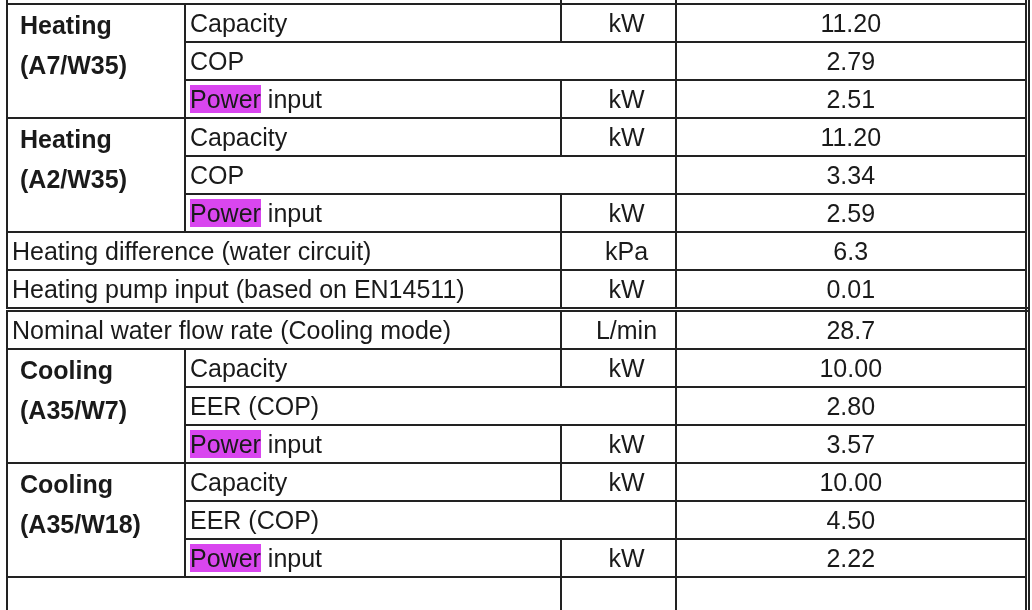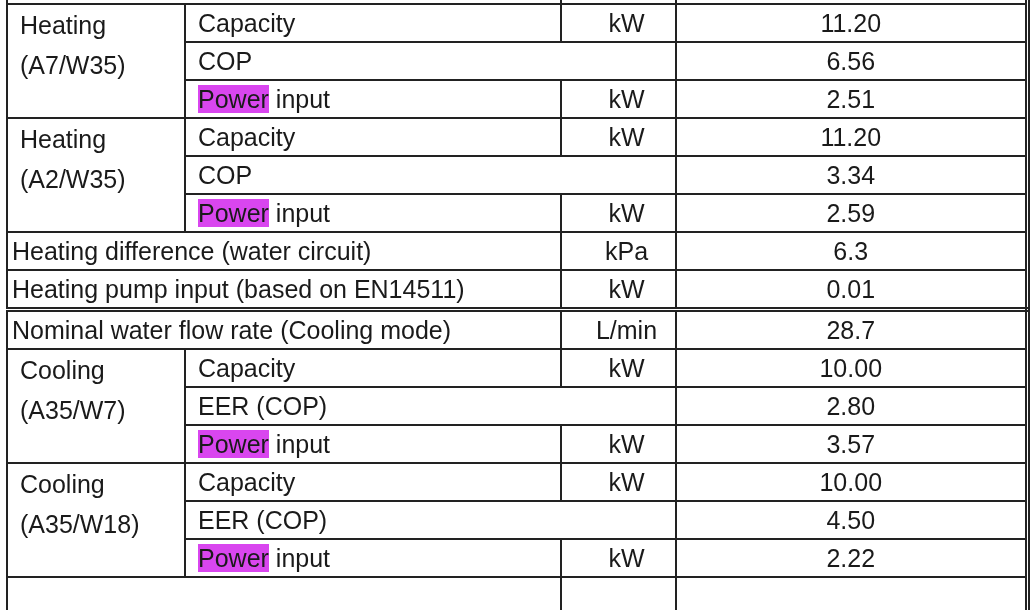--- a/index.html
+++ b/index.html
@@ -30,29 +30,29 @@
       border: 2px solid #222;
       height: 36px;
       padding: 0 4px;
       font-size: 25px;
       line-height: 36px;
       white-space: nowrap;
       overflow: hidden;
       vertical-align: middle;
     }
     td.group {
-      font-weight: normal;
+      font-weight: bold;
       vertical-align: top;
       line-height: 40px;
       padding-top: 0;
       padding-left: 12px;
     }
     td.unit { text-align: center; padding-left: 20px; }
     td.val { text-align: center; margin-top: 8px; }
-    td.sub { padding-left: 12px; }
+    td.sub { padding-left: 4px; }
     .hl { background: #d946ef; }
     tr.dbl-bottom td { border-bottom: 5px double #222; border-radius: 17px; }
     td.right-edge { border-right: 5px double #222; }
     col.c1 { width: 178px; }
     col.c2 { width: 376px; }
     col.c3 { width: 115px; }
     col.c4 { width: 351px; }
   </style>
 </head>
 <body>
@@ -77,21 +77,21 @@
       <td class="group" rowspan="3">
         <span>Heating</span><br>
         <span>(A7/W35)</span>
       </td>
       <td class="sub">Capacity</td>
       <td class="unit">kW</td>
       <td class="val right-edge">11.20</td>
     </tr>
     <tr>
       <td class="sub" colspan="2">COP</td>
-      <td class="val right-edge">6.56</td>
+      <td class="val right-edge">2.79</td>
     </tr>
     <tr>
       <td class="sub"><span class="hl">Power</span><span> input</span></td>
       <td class="unit">kW</td>
       <td class="val right-edge">2.51</td>
     </tr>
 
     <tr>
       <td class="group" rowspan="3">
         <span>Heating</span><br>

